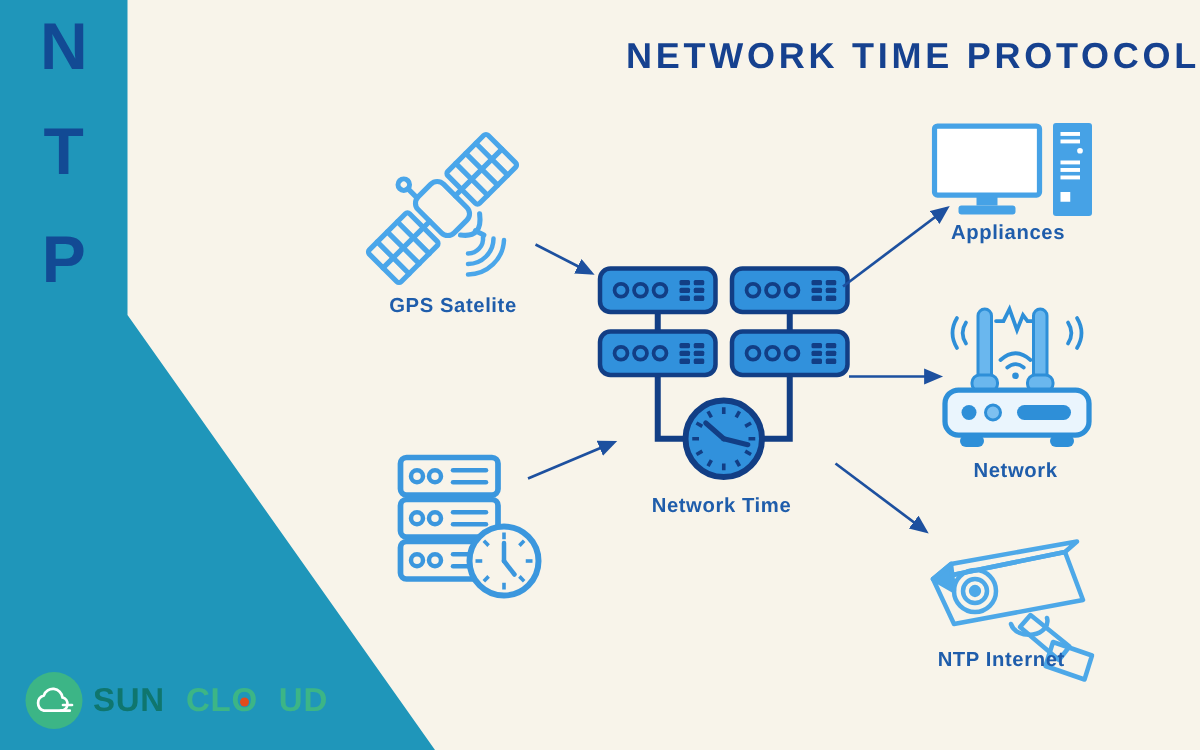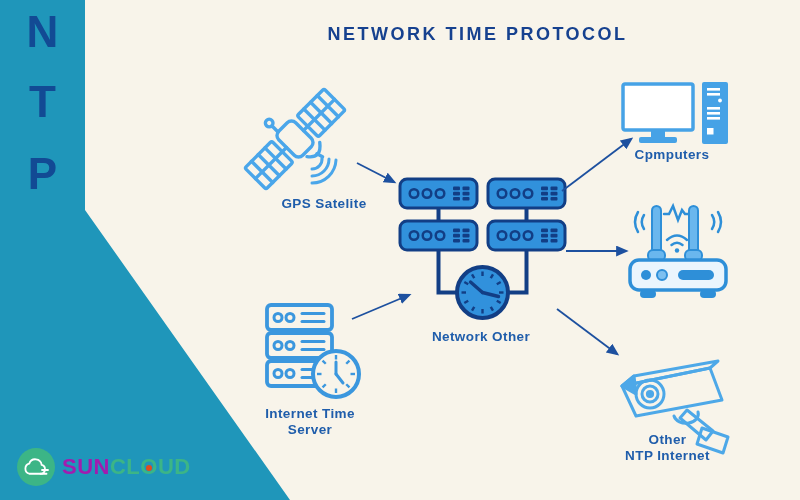--- a/index.html
+++ b/index.html
@@ -8,44 +8,44 @@
     background:#f8f4ea;
     font-family:"Liberation Sans", sans-serif;
   }
   .layer{position:absolute; left:0; top:0;}
   .abs{position:absolute;}
   .ntp-letter{
     position:absolute; left:0; width:85px; text-align:center;
     font-size:44px; font-weight:800; color:#124a94; line-height:1;
   }
   .title{
-    position:absolute; left:155px; top:24px; width:645px; text-align:center;
-    font-size:18px; font-weight:800; letter-spacing:2.5px; color:#16418f;
+    position:absolute; left:155px; top:24px; width:645px; text-align:right;
+    font-size:24px; font-weight:800; letter-spacing:2.5px; color:#16418f;
   }
   .label{
     position:absolute; text-align:center; color:#1f5dab;
     font-size:13.5px; font-weight:700; letter-spacing:.4px; line-height:1.22;
   }
   .arrows{position:absolute; left:0; top:0; pointer-events:none;}
   
   .srv-body{fill:#3191dc; stroke:#123e85; stroke-width:3;}
   .srv-dot{fill:none; stroke:#123e85; stroke-width:2.5;}
   .srv-grid rect{fill:#123e85;}
   .wire{stroke:#123e85; stroke-width:4; fill:none;}
   .tick{stroke:#123e85; stroke-width:2.4;}
   
   .logo{position:absolute; left:17px; top:448px; display:flex; align-items:center;}
   .logo-badge{
     width:38px; height:38px; border-radius:50%; background:#3cb586;
     display:flex; align-items:center; justify-content:center;
   }
   .logo-text{display:flex; align-items:center; margin-left:7px;
     font-size:22px; font-weight:700; letter-spacing:.5px;}
-  .logo-sun{color:#a21caf;text-align:center;}
-  .logo-green{color:#3cb586;}
+  .logo-sun{color:#0f766e;text-align:center;}
+  .logo-green{color:#3cb586;margin-left:14px;}
   .o-wrap{position:relative; color:#3cb586;}
   .sun-dot{
     position:absolute; left:50%; top:54%; width:6px; height:6px; margin:-3px 0 0 -3px;
     border-radius:50%; background:#e34b1c;
   }
 </style>
 </head>
 <body>
 
 <div class="canvas">
@@ -79,21 +79,21 @@
       <circle cx="45" cy="25.5" r="3.8"></circle>
       <path d="M 48 76 Q 57 88 67 75"></path>
       <line x1="57" y1="81" x2="59" y2="87"></line>
     </g>
     <g stroke="#4aa6ea" stroke-width="3" fill="none" stroke-linecap="round">
       <path d="M 79 74 A 10 10 0 0 1 69 85"></path>
       <path d="M 86 75 A 17 17 0 0 1 69 92"></path>
       <path d="M 93 76 A 24 24 0 0 1 69 99"></path>
     </g>
   </svg>
-  <div class="label" style="left:259px;top:196px;width:130px">GPS Satelite</div>
+  <div class="label" style="left:237px;top:196px;width:130px">GPS Satelite</div>
 
   <svg class="abs" style="left:393px;top:172px" width="184" height="156" viewBox="0 0 184 156">
     <defs>
       <g id="srv">
         <rect class="srv-body" x="0" y="0" width="77" height="29" rx="7"></rect>
         <circle class="srv-dot" cx="14" cy="14.5" r="4.3"></circle>
         <circle class="srv-dot" cx="27" cy="14.5" r="4.3"></circle>
         <circle class="srv-dot" cx="40" cy="14.5" r="4.3"></circle>
         <g class="srv-grid">
           <rect x="53" y="7.6" width="7" height="3.6" rx="1"></rect>
@@ -127,37 +127,37 @@
         <line class="tick" x1="89.5" y1="99.5" x2="89.5" y2="104" transform="rotate(240 89.5 120.5)"></line>
         <line class="tick" x1="89.5" y1="99.5" x2="89.5" y2="104" transform="rotate(270 89.5 120.5)"></line>
         <line class="tick" x1="89.5" y1="99.5" x2="89.5" y2="104" transform="rotate(300 89.5 120.5)"></line>
         <line class="tick" x1="89.5" y1="99.5" x2="89.5" y2="104" transform="rotate(330 89.5 120.5)"></line>
       </g>
       <path d="M 89.5 120.5 L 77.5 110" stroke="#123e85" stroke-width="3.4" stroke-linecap="round"></path>
       <path d="M 89.5 120.5 L 105.5 124.5" stroke="#123e85" stroke-width="3.4" stroke-linecap="round"></path>
     </g>
   </svg>
   <div class="label" style="left:415px;top:329px;width:132px">
-    <div>Network Other</div>
+    <div>Network Time</div>
   </div>
 
   <svg class="abs" style="left:621px;top:82px" width="108" height="66" viewBox="0 0 108 66">
     <rect x="2" y="2" width="70" height="46" rx="2" fill="#ffffff" stroke="#46a2e6" stroke-width="3.5"></rect>
     <rect x="30" y="48" width="14" height="7" fill="#46a2e6"></rect>
     <rect x="18" y="55" width="38" height="6" rx="2" fill="#46a2e6"></rect>
     <rect x="81" y="0" width="26" height="62" rx="2" fill="#46a2e6"></rect>
     <rect x="86" y="6" width="13" height="2.6" fill="#ffffff"></rect>
     <rect x="86" y="11" width="13" height="2.6" fill="#ffffff"></rect>
     <circle cx="99" cy="18.5" r="1.9" fill="#ffffff"></circle>
     <rect x="86" y="25" width="13" height="2.6" fill="#ffffff"></rect>
     <rect x="86" y="30" width="13" height="2.6" fill="#ffffff"></rect>
     <rect x="86" y="35" width="13" height="2.6" fill="#ffffff"></rect>
     <rect x="86" y="46" width="6.5" height="6.5" fill="#ffffff"></rect>
   </svg>
-  <div class="label" style="left:612px;top:147px;width:120px">Cpmputers</div>
+  <div class="label" style="left:612px;top:147px;width:120px">Appliances</div>
 
   <svg class="abs" style="left:622px;top:198px" width="112" height="102" viewBox="0 0 112 102">
     <g stroke="#2e8fd8" stroke-width="2.5" fill="none" stroke-linecap="round">
       <path d="M 16 14 Q 10 24 16 34"></path>
         <path d="M 22 17 Q 17.5 24 22 31"></path>
       <path d="M 96 14 Q 102 24 96 34"></path>
         <path d="M 90 17 Q 94.5 24 90 31"></path>
       <path d="M 42 16 L 47 16 L 51 8 L 56 22 L 60 12 L 63 16 L 68 16"></path>
       <path d="M 45 42 Q 55 33 65 42"></path>
       <path d="M 49.5 47 Q 55 42.5 60.5 47"></path>
@@ -170,37 +170,37 @@
       <rect x="63" y="52" width="17" height="11" rx="5"></rect>
     </g>
     <rect x="8" y="62" width="96" height="30" rx="9" fill="#eaf5fd" stroke="#2e8fd8" stroke-width="3.5"></rect>
     <circle cx="24" cy="77" r="5" fill="#2e8fd8"></circle>
     <circle cx="40" cy="77" r="5" fill="#7dc0f0" stroke="#2e8fd8" stroke-width="2"></circle>
     <rect x="56" y="72" width="36" height="10" rx="5" fill="#2e8fd8"></rect>
     <rect x="18" y="92" width="16" height="8" rx="4" fill="#2e8fd8"></rect>
     <rect x="78" y="92" width="16" height="8" rx="4" fill="#2e8fd8"></rect>
   </svg>
   <div class="label" style="left:617px;top:306px;width:120px">
+    <div>Network</div>
   </div>
 
   <svg class="abs" style="left:612px;top:358px" width="124" height="100" viewBox="0 0 124 100">
     <g stroke="#4da8e8" stroke-width="3" fill="none" stroke-linejoin="round" stroke-linecap="round">
       <polygon points="10,28 98,10 110,42 24,58"></polygon>
       <polygon points="10,28 22,18 106,3 98,10"></polygon>
       <polygon points="10,28 22,18 24,36" fill="#4da8e8"></polygon>
       <circle cx="38" cy="36" r="14"></circle>
       <circle cx="38" cy="36" r="8"></circle>
       <circle cx="38" cy="36" r="2.6" fill="#4da8e8"></circle>
       <path d="M 62 58 A 12 9 0 0 0 86 54"></path>
       <polygon points="68,60 94,82 101,73 75,52"></polygon>
       <polygon points="90,70 116,79 111,95 85,86"></polygon>
     </g>
   </svg>
   <div class="label" style="left:615px;top:432px;width:105px">
-    <div>Other</div>
     <div>NTP Internet</div>
   </div>
 
   <svg class="abs" style="left:260px;top:298px" width="102" height="102" viewBox="0 0 102 102">
     <g stroke="#3b97de" stroke-width="3.8" fill="none" stroke-linecap="round">
       <rect x="7" y="7" width="65" height="25" rx="4"></rect>
       <circle cx="18" cy="19.5" r="4" stroke-width="3"></circle>
         <circle cx="30" cy="19.5" r="4" stroke-width="3"></circle>
       <line x1="42" y1="15.5" x2="64" y2="15.5" stroke-width="3"></line>
         <line x1="42" y1="23.5" x2="64" y2="23.5" stroke-width="3"></line>
@@ -224,24 +224,20 @@
         <line x1="76" y1="57" x2="76" y2="61.5" transform="rotate(135 76 76)"></line>
         <line x1="76" y1="57" x2="76" y2="61.5" transform="rotate(180 76 76)"></line>
         <line x1="76" y1="57" x2="76" y2="61.5" transform="rotate(225 76 76)"></line>
         <line x1="76" y1="57" x2="76" y2="61.5" transform="rotate(270 76 76)"></line>
         <line x1="76" y1="57" x2="76" y2="61.5" transform="rotate(315 76 76)"></line>
       </g>
       <path d="M 76 76 V 64" stroke="#3b97de" stroke-width="3" stroke-linecap="round" fill="none"></path>
       <path d="M 76 76 L 83 85" stroke="#3b97de" stroke-width="3" stroke-linecap="round" fill="none"></path>
     </g>
   </svg>
-  <div class="label" style="left:250px;top:406px;width:120px">
-    <div>Internet Time</div>
-    <div>Server</div>
-  </div>
 
   <svg class="arrows" width="800" height="500" viewBox="0 0 800 500">
     <defs>
       <marker id="ah" markerWidth="8" markerHeight="8" refX="5.5" refY="3" orient="auto">
         <path d="M0,0 L7,3 L0,6 Z" fill="#1d509f"></path>
       </marker>
     </defs>
     <g stroke="#1d509f" stroke-width="1.8" fill="none">
       <line x1="357" y1="163" x2="394" y2="182" marker-end="url(#ah)"></line>
       <line x1="562" y1="191" x2="631" y2="139" marker-end="url(#ah)"></line>

